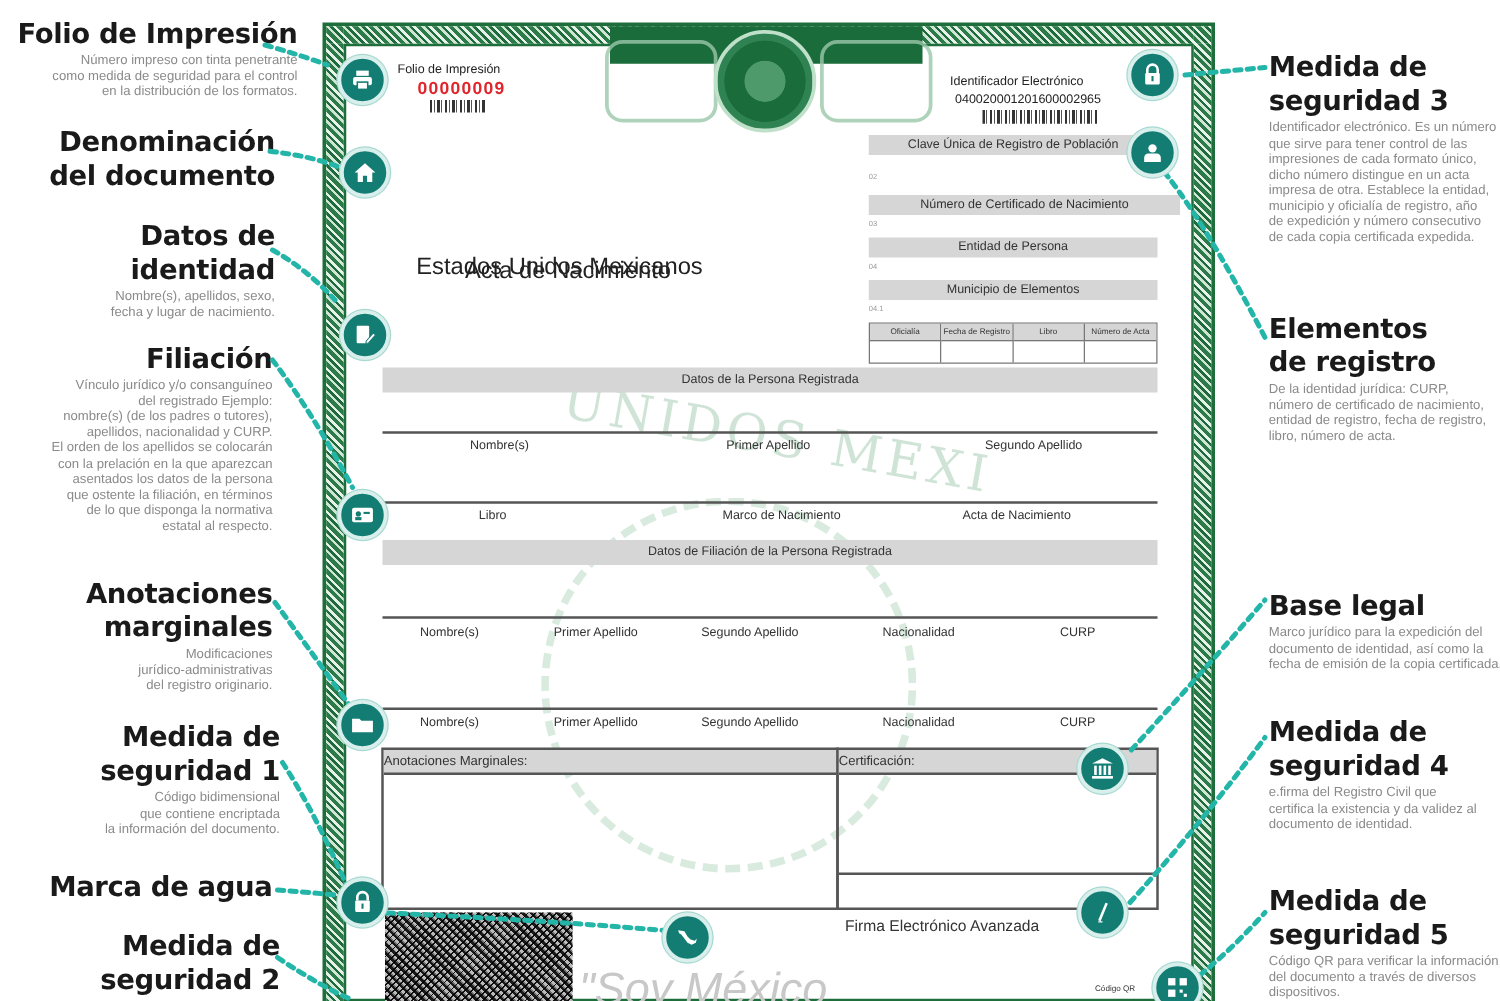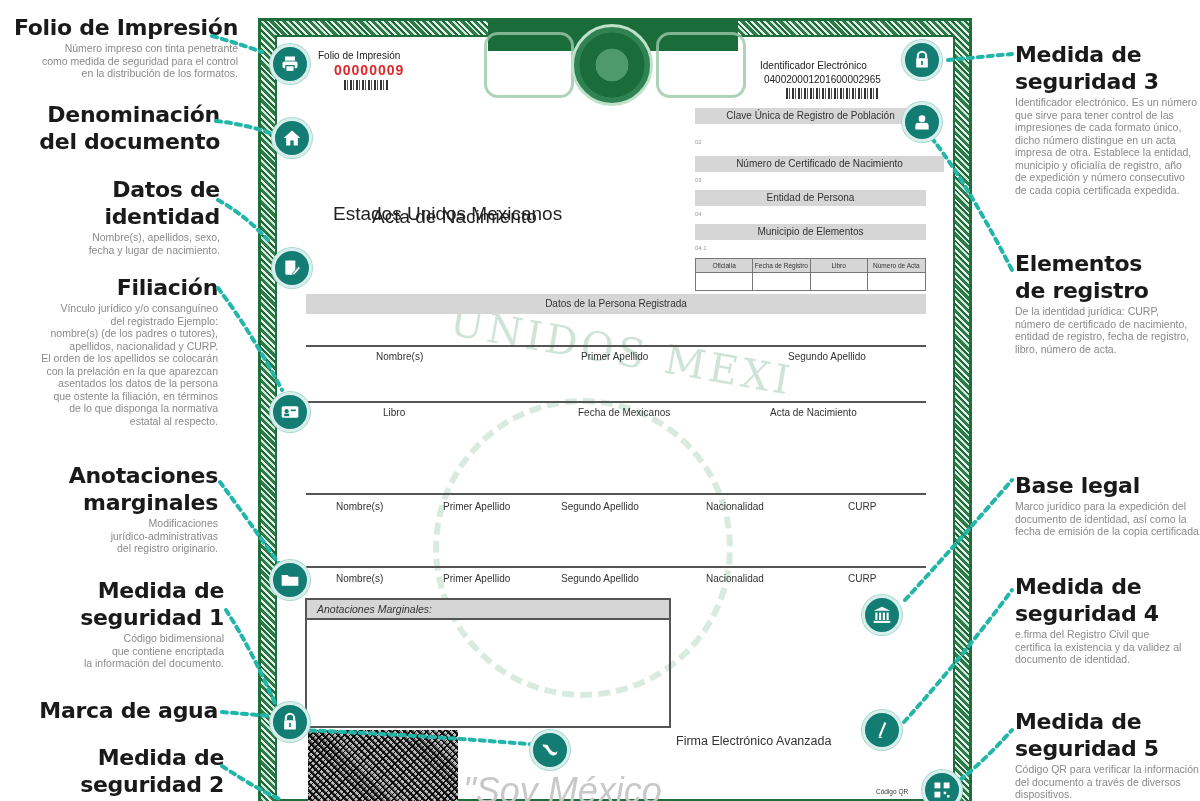--- a/index.html
+++ b/index.html
@@ -33,21 +33,21 @@
   .doc-title { position: absolute; font-size: 19px; color: #222; }
   .rule { position: absolute; height: 2px; background: #555; }
   .label { position: absolute; font-size: 10px; color: #333; white-space: nowrap; }
 
   .reg-table { position: absolute; left: 437px; top: 240px; width: 231px; height: 33px; border: 1px solid #777; display: grid; grid-template-columns: repeat(4, 1fr); grid-template-rows: 14px 1fr; }
   .reg-table div { border-right: 1px solid #777; font-size: 6.5px; color: #333; text-align: center; display: flex; align-items: center; justify-content: center; }
   .reg-table .h { background: #d6d6d6; border-bottom: 1px solid #777; }
   .reg-table div:nth-child(4n) { border-right: none; }
 
   .box { position: absolute; border: 2px solid #555; }
-  .box-head { position: absolute; left: 0; right: 0; top: 0; height: 20px; background: #d6d6d6; border-bottom: 2px solid #555; font-size: 10.5px; line-height: 19px; padding-left: 10px; color: #333; font-style: italic; }
+  .box-head { position: absolute; left: 0; right: 0; top: 0; height: 20px; background: #d6d6d6; border-bottom: 2px solid #555; font-size: 10.5px; line-height: 19px; padding-left: 0; color: #333; }
 
   .watermark-text { position: absolute; font-size: 44px; color: #cfe4d6; font-family: "DejaVu Serif", serif; white-space: nowrap; }
   .eagle { position: absolute; left: 175px; top: 380px; width: 300px; height: 300px; border-radius: 50%; border: 6px dashed #d9ebdf; }
   .qr-box { position: absolute; left: 50px; top: 712px; width: 150px; height: 90px;
      background: repeating-linear-gradient(45deg, #222 0 2px, #999 2px 3px, #fff 3px 5px), repeating-linear-gradient(-45deg, #111 0 1px, #bbb 1px 4px); background-blend-mode: multiply; }
   .soy { position: absolute; left: 205px; top: 752px; font-size: 36px; color: #c8c8c8; font-style: italic; font-family: "Liberation Sans", sans-serif; }
 
   
   .marker { position: absolute; width: 40px; height: 40px; border-radius: 50%; background: #137d74; border: 3px solid #d9efec; box-shadow: 0 0 0 1px #a8d8d2; display: flex; align-items: center; justify-content: center; color: #fff; font-size: 18px; }
   .marker svg { width: 20px; height: 20px; }
@@ -242,38 +242,43 @@
   <div class="doc-title" style="left:75px; top:153px;margin-top:32px;">Estados Unidos Mexicanos</div>
   <div class="doc-title" style="left:114px; top:188px;">Acta de Nacimiento</div>
 
   <div class="gray-bar" style="left:48px; top:276px; width:620px; height:20px; line-height:20px;">Datos de la Persona Registrada</div>
   <div class="rule" style="left:48px; top:327px; width:620px;"></div>
   <div class="label" style="left:118px; top:333px;">Nombre(s)</div>
   <div class="label" style="left:323px; top:333px;">Primer Apellido</div>
   <div class="label" style="left:530px; top:333px;">Segundo Apellido</div>
   <div class="rule" style="left:48px; top:383px; width:620px;"></div>
   <div class="label" style="left:125px; top:389px;">Libro</div>
-  <div class="label" style="left:320px; top:389px;">Fecha de Mexicanos</div>
+  <div class="label" style="left:320px; top:389px;">Marco de Nacimiento</div>
   <div class="label" style="left:512px; top:389px;">Acta de Nacimiento</div>
 
+  <div class="gray-bar" style="left:48px; top:414px; width:620px; height:20px; line-height:20px;">Datos de Filiación de la Persona Registrada</div>
   <div class="rule" style="left:48px; top:475px; width:620px;"></div>
   <div class="label" style="left:78px; top:483px;">Nombre(s)</div>
   <div class="label" style="left:185px; top:483px;">Primer Apellido</div>
   <div class="label" style="left:303px; top:483px;">Segundo Apellido</div>
   <div class="label" style="left:448px; top:483px;">Nacionalidad</div>
   <div class="label" style="left:590px; top:483px;">CURP</div>
   <div class="rule" style="left:48px; top:548px; width:620px;"></div>
   <div class="label" style="left:78px; top:555px;">Nombre(s)</div>
   <div class="label" style="left:185px; top:555px;">Primer Apellido</div>
   <div class="label" style="left:303px; top:555px;">Segundo Apellido</div>
   <div class="label" style="left:448px; top:555px;">Nacionalidad</div>
   <div class="label" style="left:590px; top:555px;">CURP</div>
 
   <div class="box" style="left:47px; top:580px; width:366px; height:130px;">
     <div class="box-head">Anotaciones Marginales:</div>
+  </div>
+  <div class="box" style="left:411px; top:580px; width:258px; height:130px;">
+    <div class="box-head">Certificación:</div>
+    <div class="rule" style="left:0; right:0; top:98px; height:2px;"></div>
   </div>
   <div class="label" style="left:418px; top:716px; font-size:12.5px;">Firma Electrónico Avanzada</div>
 
   <div class="qr-box"></div>
   <div class="soy">"Soy México</div>
   <div class="label" style="left:618px; top:770px; font-size:6.5px;">Código QR</div>
 </div>
 
 <svg class="connectors" viewBox="0 0 1200 801">
   <g fill="none" stroke="#22b5a8" stroke-width="4" stroke-dasharray="5 5" stroke-linecap="round">

